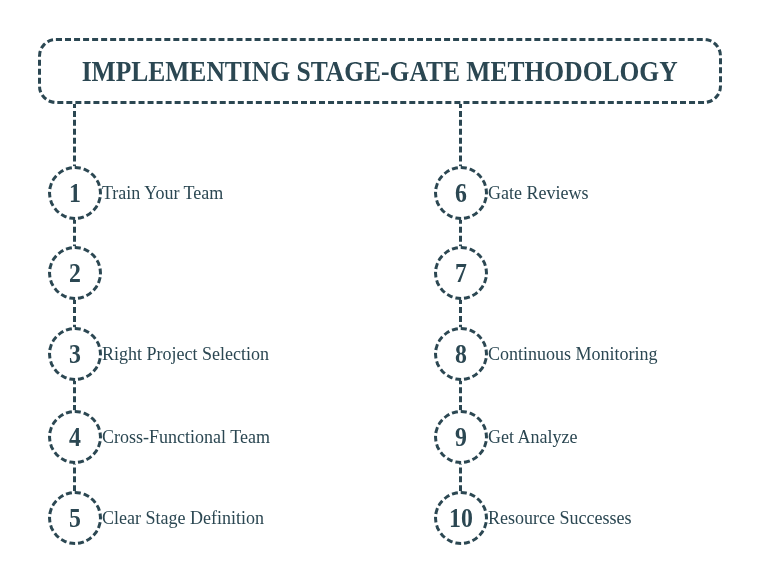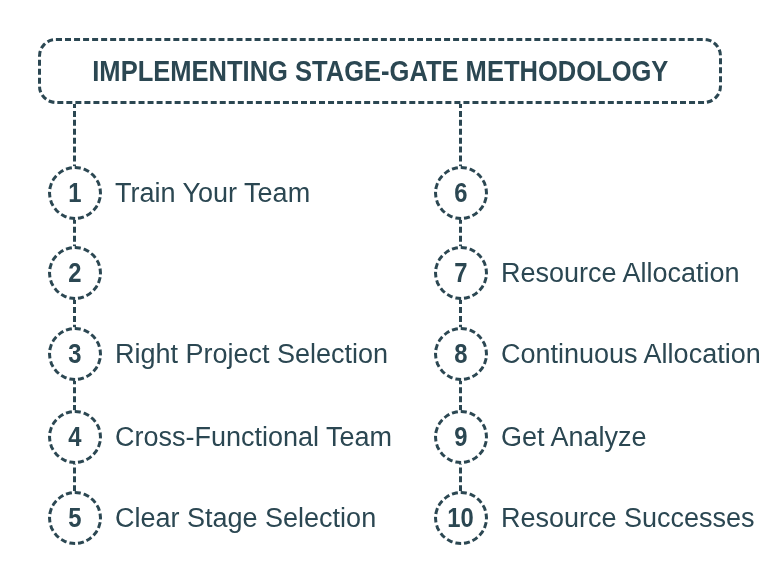--- a/index.html
+++ b/index.html
@@ -6,21 +6,21 @@
     margin: 0;
     padding: 0;
     background: #ffffff;
   }
   .canvas {
     position: relative;
     width: 768px;
     height: 572px;
     background: #ffffff;
     overflow: hidden;
-    font-family: Liberation Sans, sans-serif;
+    font-family: Liberation Serif, serif;
     color: #2b4752;
   }
   .title-box {
     position: absolute;
     left: 38px;
     top: 38px;
     width: 684px;
     height: 66px;
     box-sizing: border-box;
     border: 3px dashed #2b4752;
@@ -78,22 +78,21 @@
   }
   .num {
     font-size: 28px;
     font-weight: 700;
     transform: scaleX(0.85);
     transform-origin: center center;
     color: #2b4752;
     line-height: 1;
   }
   .label {
-    margin-left: 13px;
-    font-size: 27px;
+    font-size: 18px;
     font-weight: 500;
     white-space: nowrap;
     color: #2b4752;
   }
   .r1 { top: 166px; }
   .r2 { top: 246px; }
   .r3 { top: 327px; }
   .r4 { top: 410px; }
   .r5 { top: 491px; }
 </style>
@@ -130,41 +129,41 @@
     <div class="item r4">
       <div class="circle">
         <span class="num">4</span>
       </div>
       <div class="label">Cross-Functional Team</div>
     </div>
     <div class="item r5">
       <div class="circle">
         <span class="num">5</span>
       </div>
-      <div class="label">Clear Stage Selection</div>
+      <div class="label">Clear Stage Definition</div>
     </div>
   </div>
 
   <div class="column right">
     <div class="item r1">
       <div class="circle">
         <span class="num">6</span>
       </div>
+      <div class="label">Gate Reviews</div>
     </div>
     <div class="item r2">
       <div class="circle">
         <span class="num">7</span>
       </div>
-      <div class="label">Resource Allocation</div>
     </div>
     <div class="item r3">
       <div class="circle">
         <span class="num">8</span>
       </div>
-      <div class="label">Continuous Allocation</div>
+      <div class="label">Continuous Monitoring</div>
     </div>
     <div class="item r4">
       <div class="circle">
         <span class="num">9</span>
       </div>
       <div class="label">Get Analyze</div>
     </div>
     <div class="item r5">
       <div class="circle">
         <span class="num">10</span>

